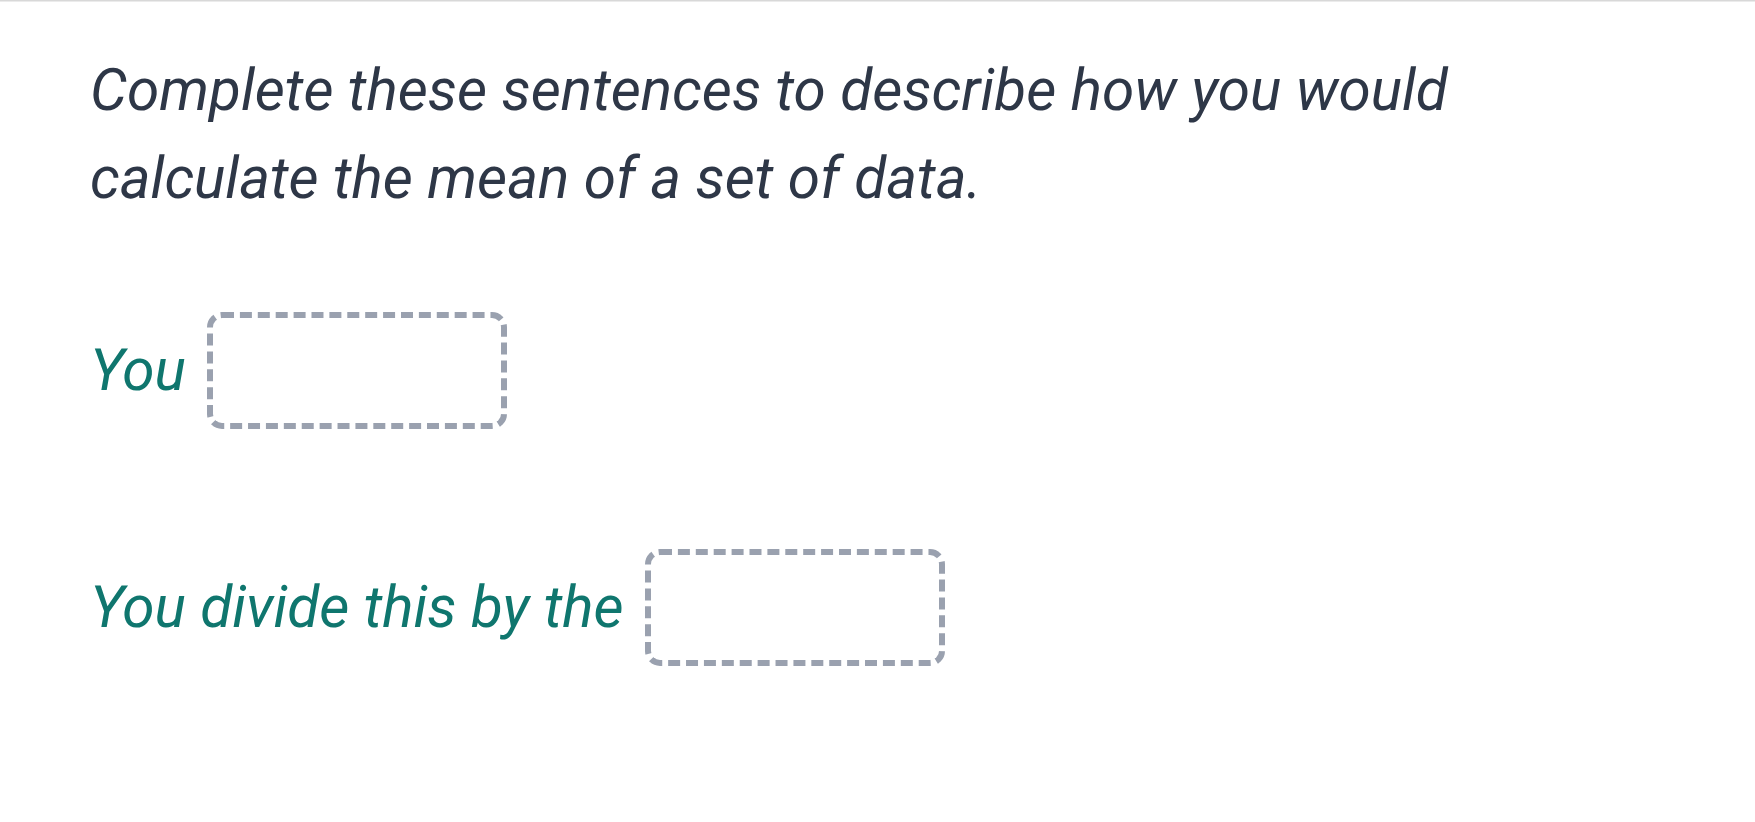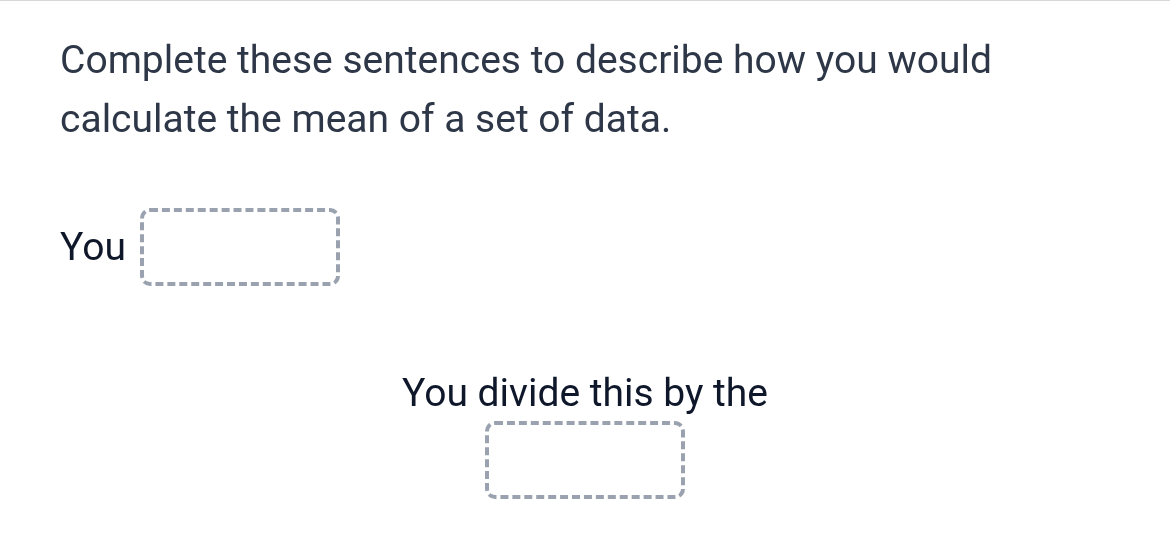--- a/index.html
+++ b/index.html
@@ -1,18 +1,19 @@
 <!DOCTYPE html>
 <html><head>
   <meta charset="utf-8">
   <style>
     * {
       margin: 0;
       padding: 0;
       box-sizing: border-box;
+      font-style: italic;
     }
     body {
       width: 1170px;
       height: 548px;
       background: #ffffff;
       font-family: -apple-system, BlinkMacSystemFont, "Segoe UI", Roboto, Helvetica, Arial, sans-serif;
       padding: 30px 60px;
       color: #2e3747;
       border-top: 1px solid #d8d8d8;
     }
@@ -21,26 +22,25 @@
       line-height: 1.5;
       font-weight: 400;
       color: #2e3747;
       margin-bottom: 60px;
     }
     .sentence-row {
       display: flex;
       align-items: center;
       font-size: 39px;
       line-height: 1.4;
-      color: #0f172a;
+      color: #0f766e;
       margin-bottom: 80px;
     }
     .sentence-row:last-of-type {
       margin-bottom: 0;
-      flex-direction: column;
     }
     .blank-box {
       display: inline-block;
       width: 200px;
       height: 78px;
       border: 4px dashed #9aa1af;
       border-radius: 10px;
       margin: 0 14px;
       vertical-align: middle;
     }

